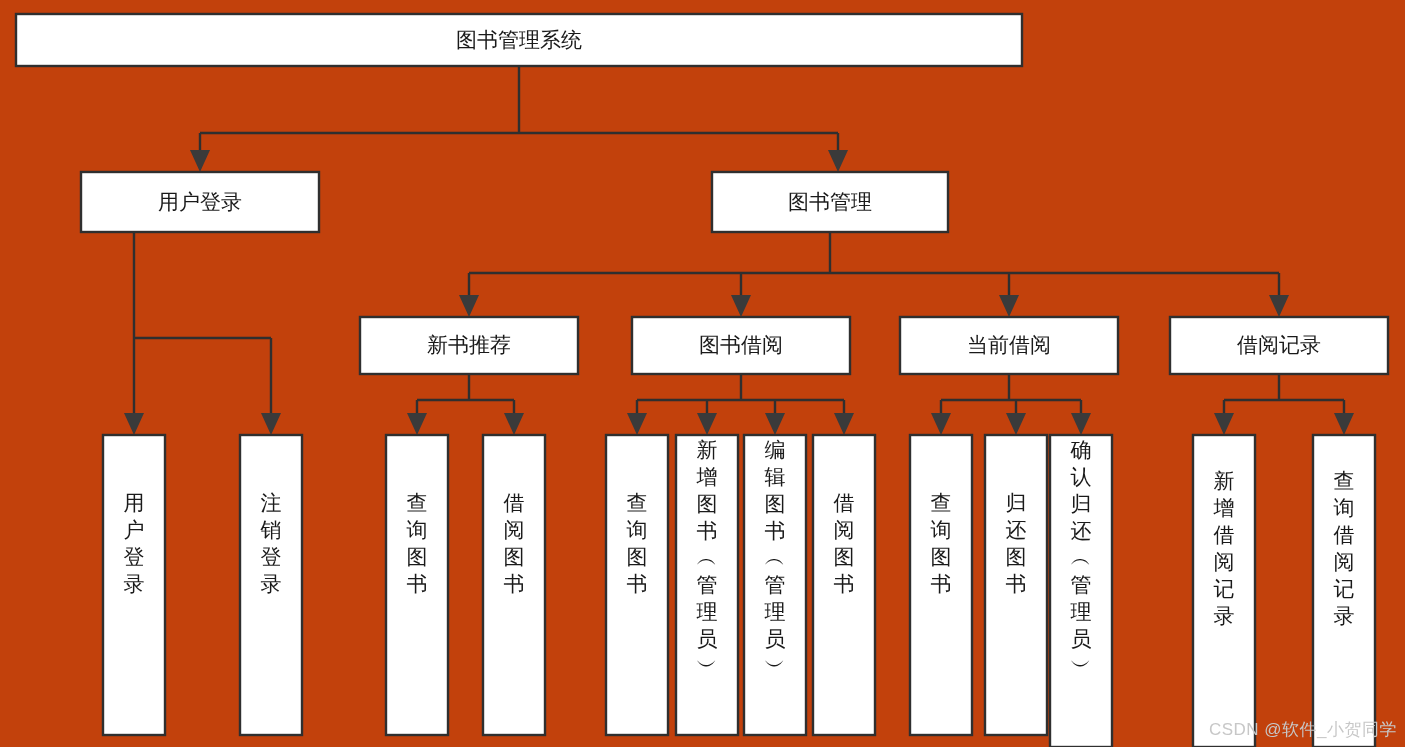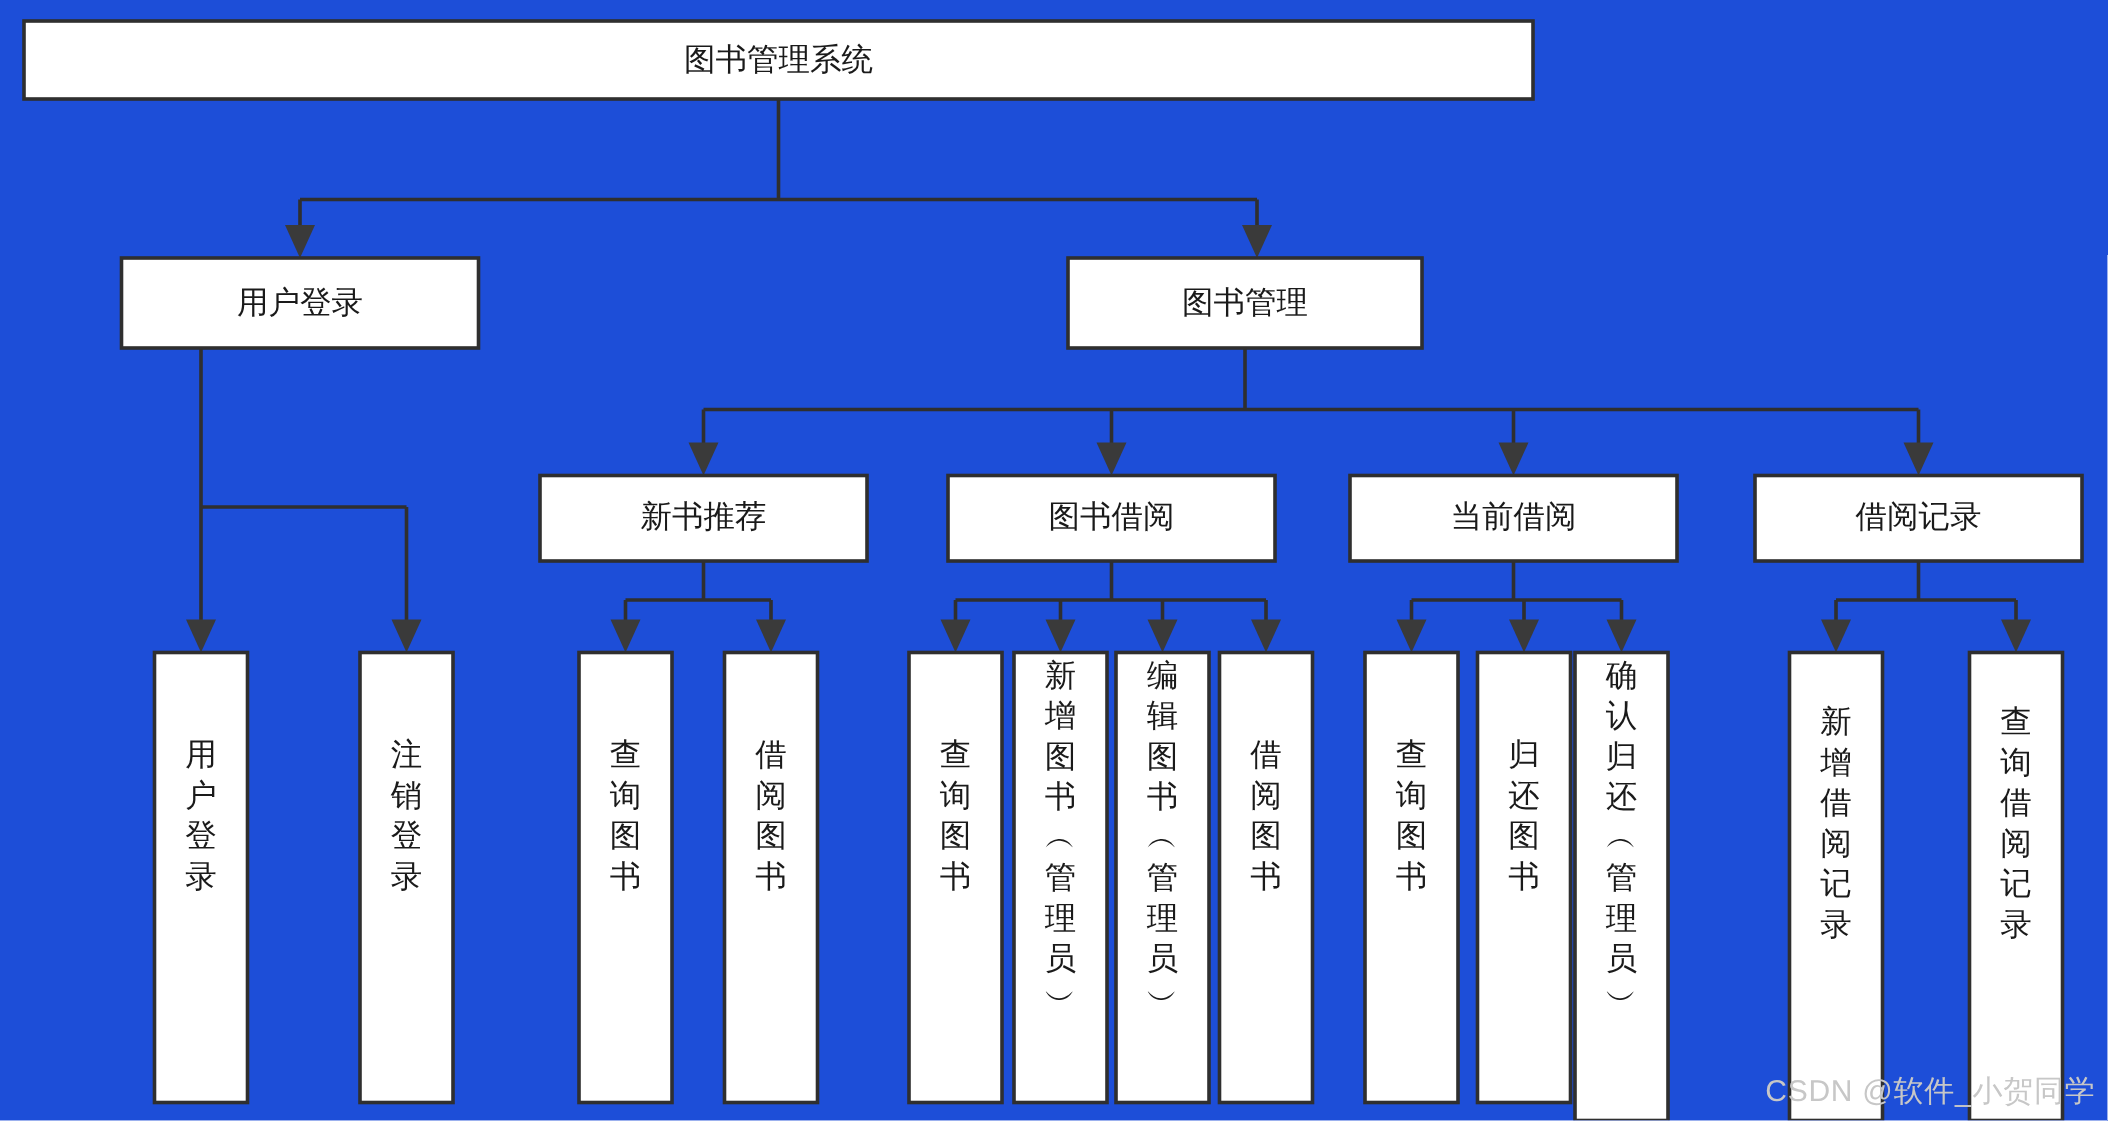--- a/index.html
+++ b/index.html
@@ -8,21 +8,21 @@
     padding: 0;
     background: #ffffff;
   }
   body {
     font-family: "Liberation Sans", "DejaVu Sans", sans-serif;
   }
   #diagram-root {
     position: relative;
     width: 1405px;
     height: 747px;
-    background: #1d4ed8;
+    background: #c2410c;
     overflow: hidden;
   }
   svg#flow-svg {
     position: absolute;
     top: 0;
     left: 0;
     width: 1405px;
     height: 747px;
     display: block;
   }
@@ -54,21 +54,21 @@
     font-size: 21px;
     fill: #1a1a1a;
     text-anchor: middle;
     white-space: pre;
   }
   .watermark {
     position: absolute;
     right: 8px;
     bottom: 6px;
     font-family: "Liberation Sans", "DejaVu Sans", sans-serif;
-    font-size: 20px;
+    font-size: 17px;
     color: #c7c7c7;
     letter-spacing: 0.5px;
     user-select: none;
     pointer-events: none;
     white-space: nowrap;
   }
 </style>
 </head>
 <body>
 

